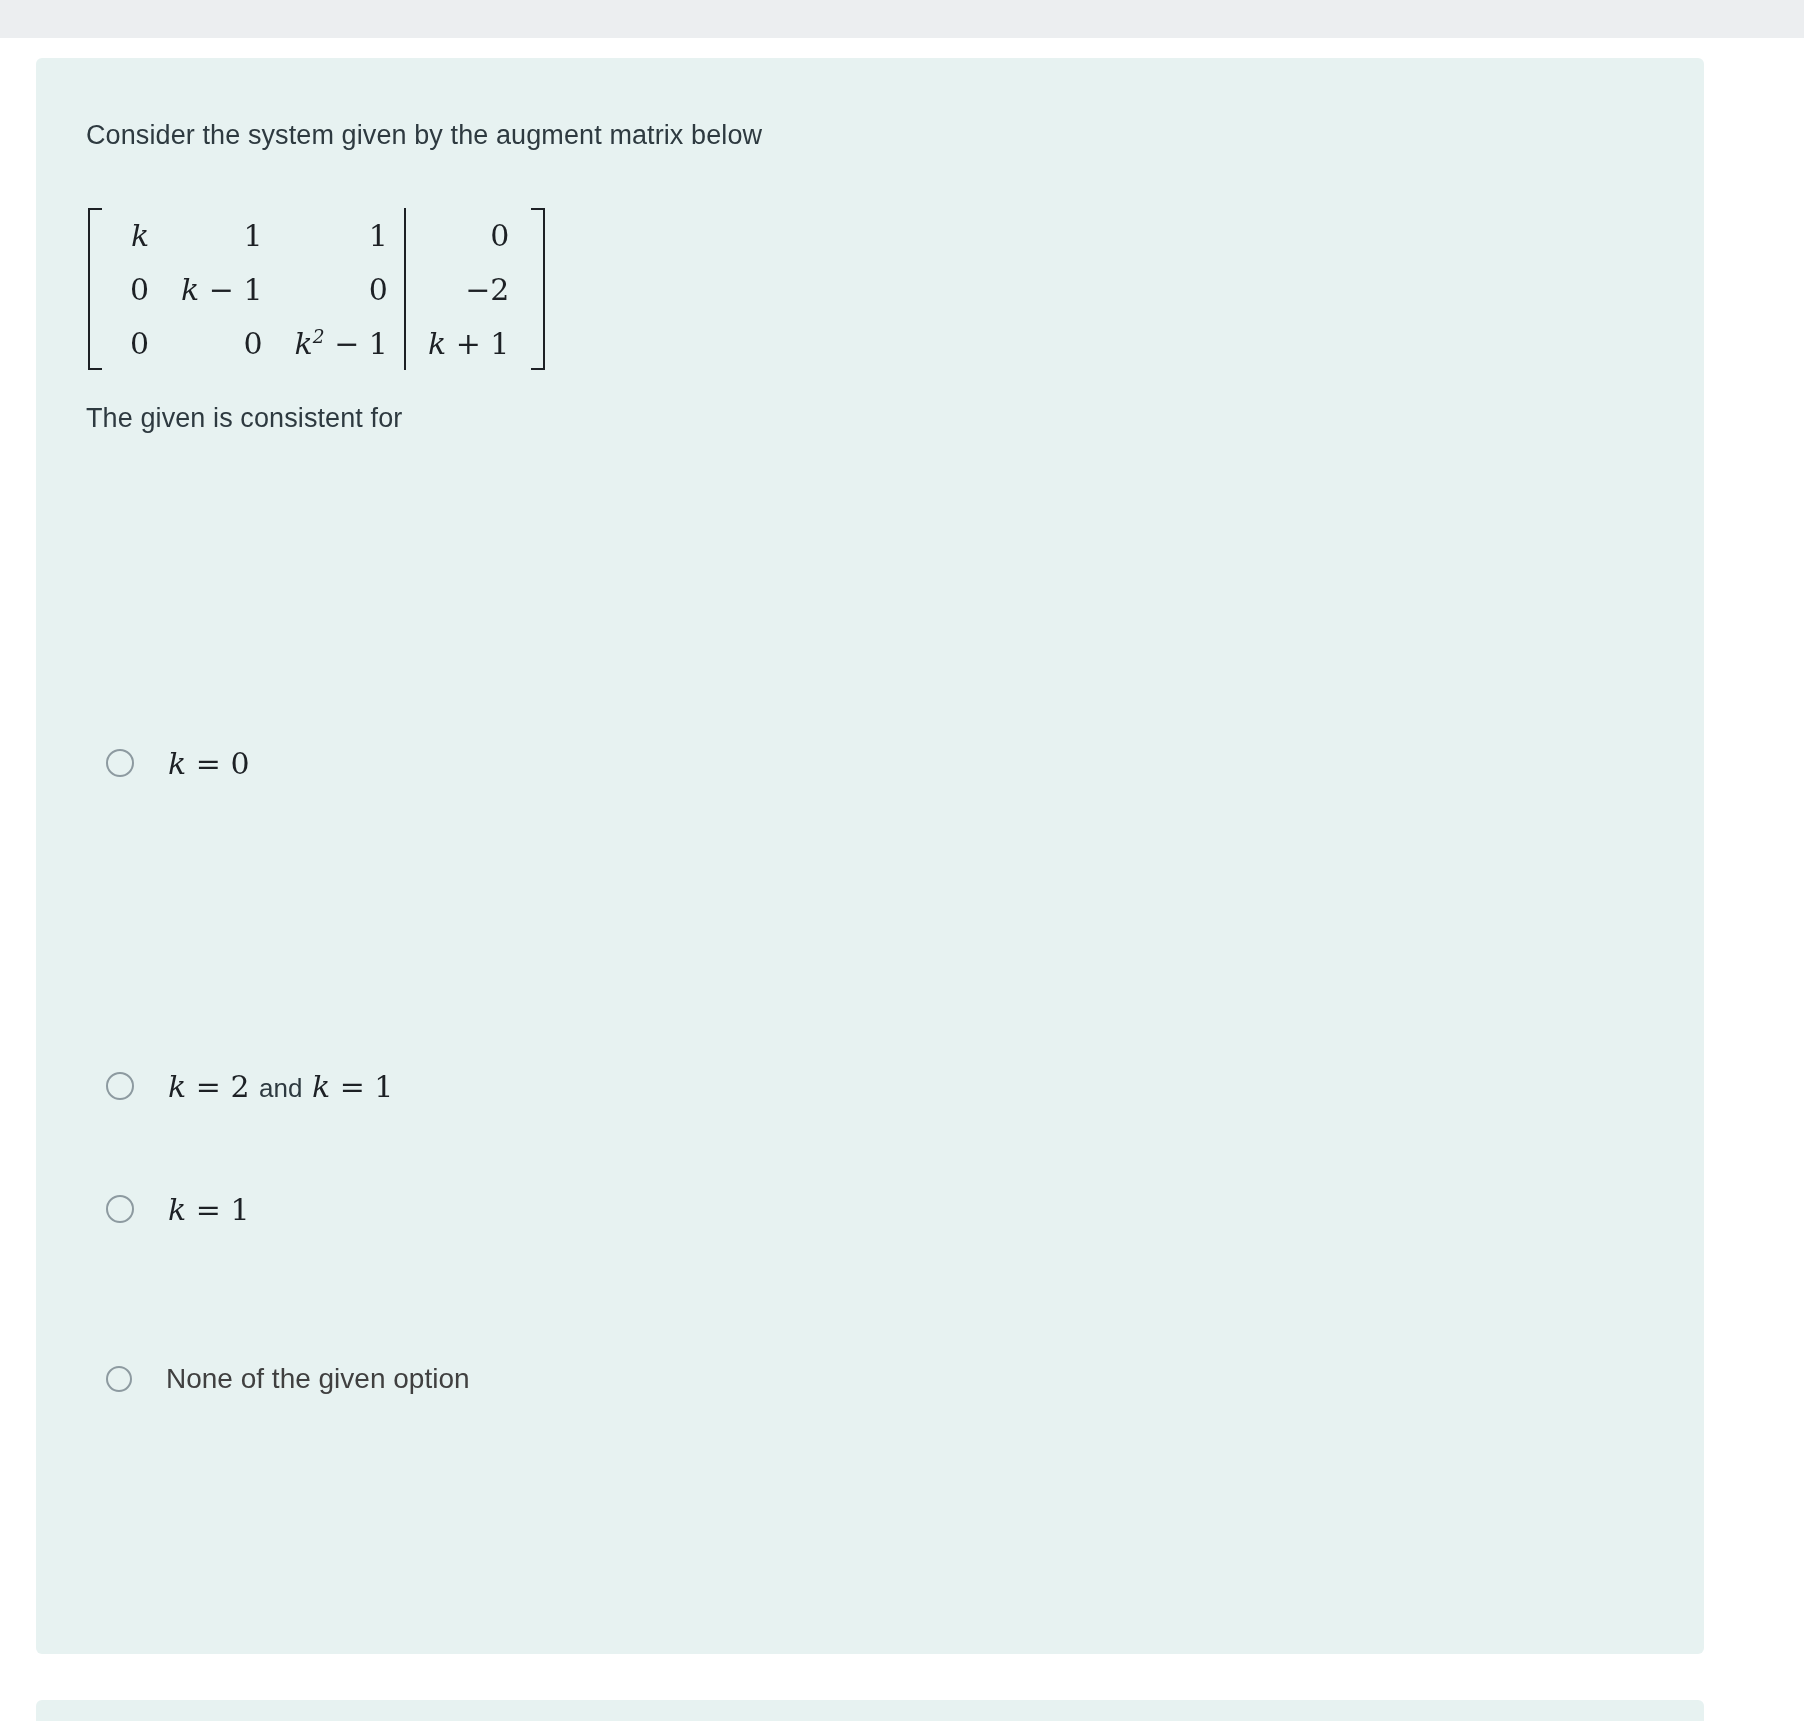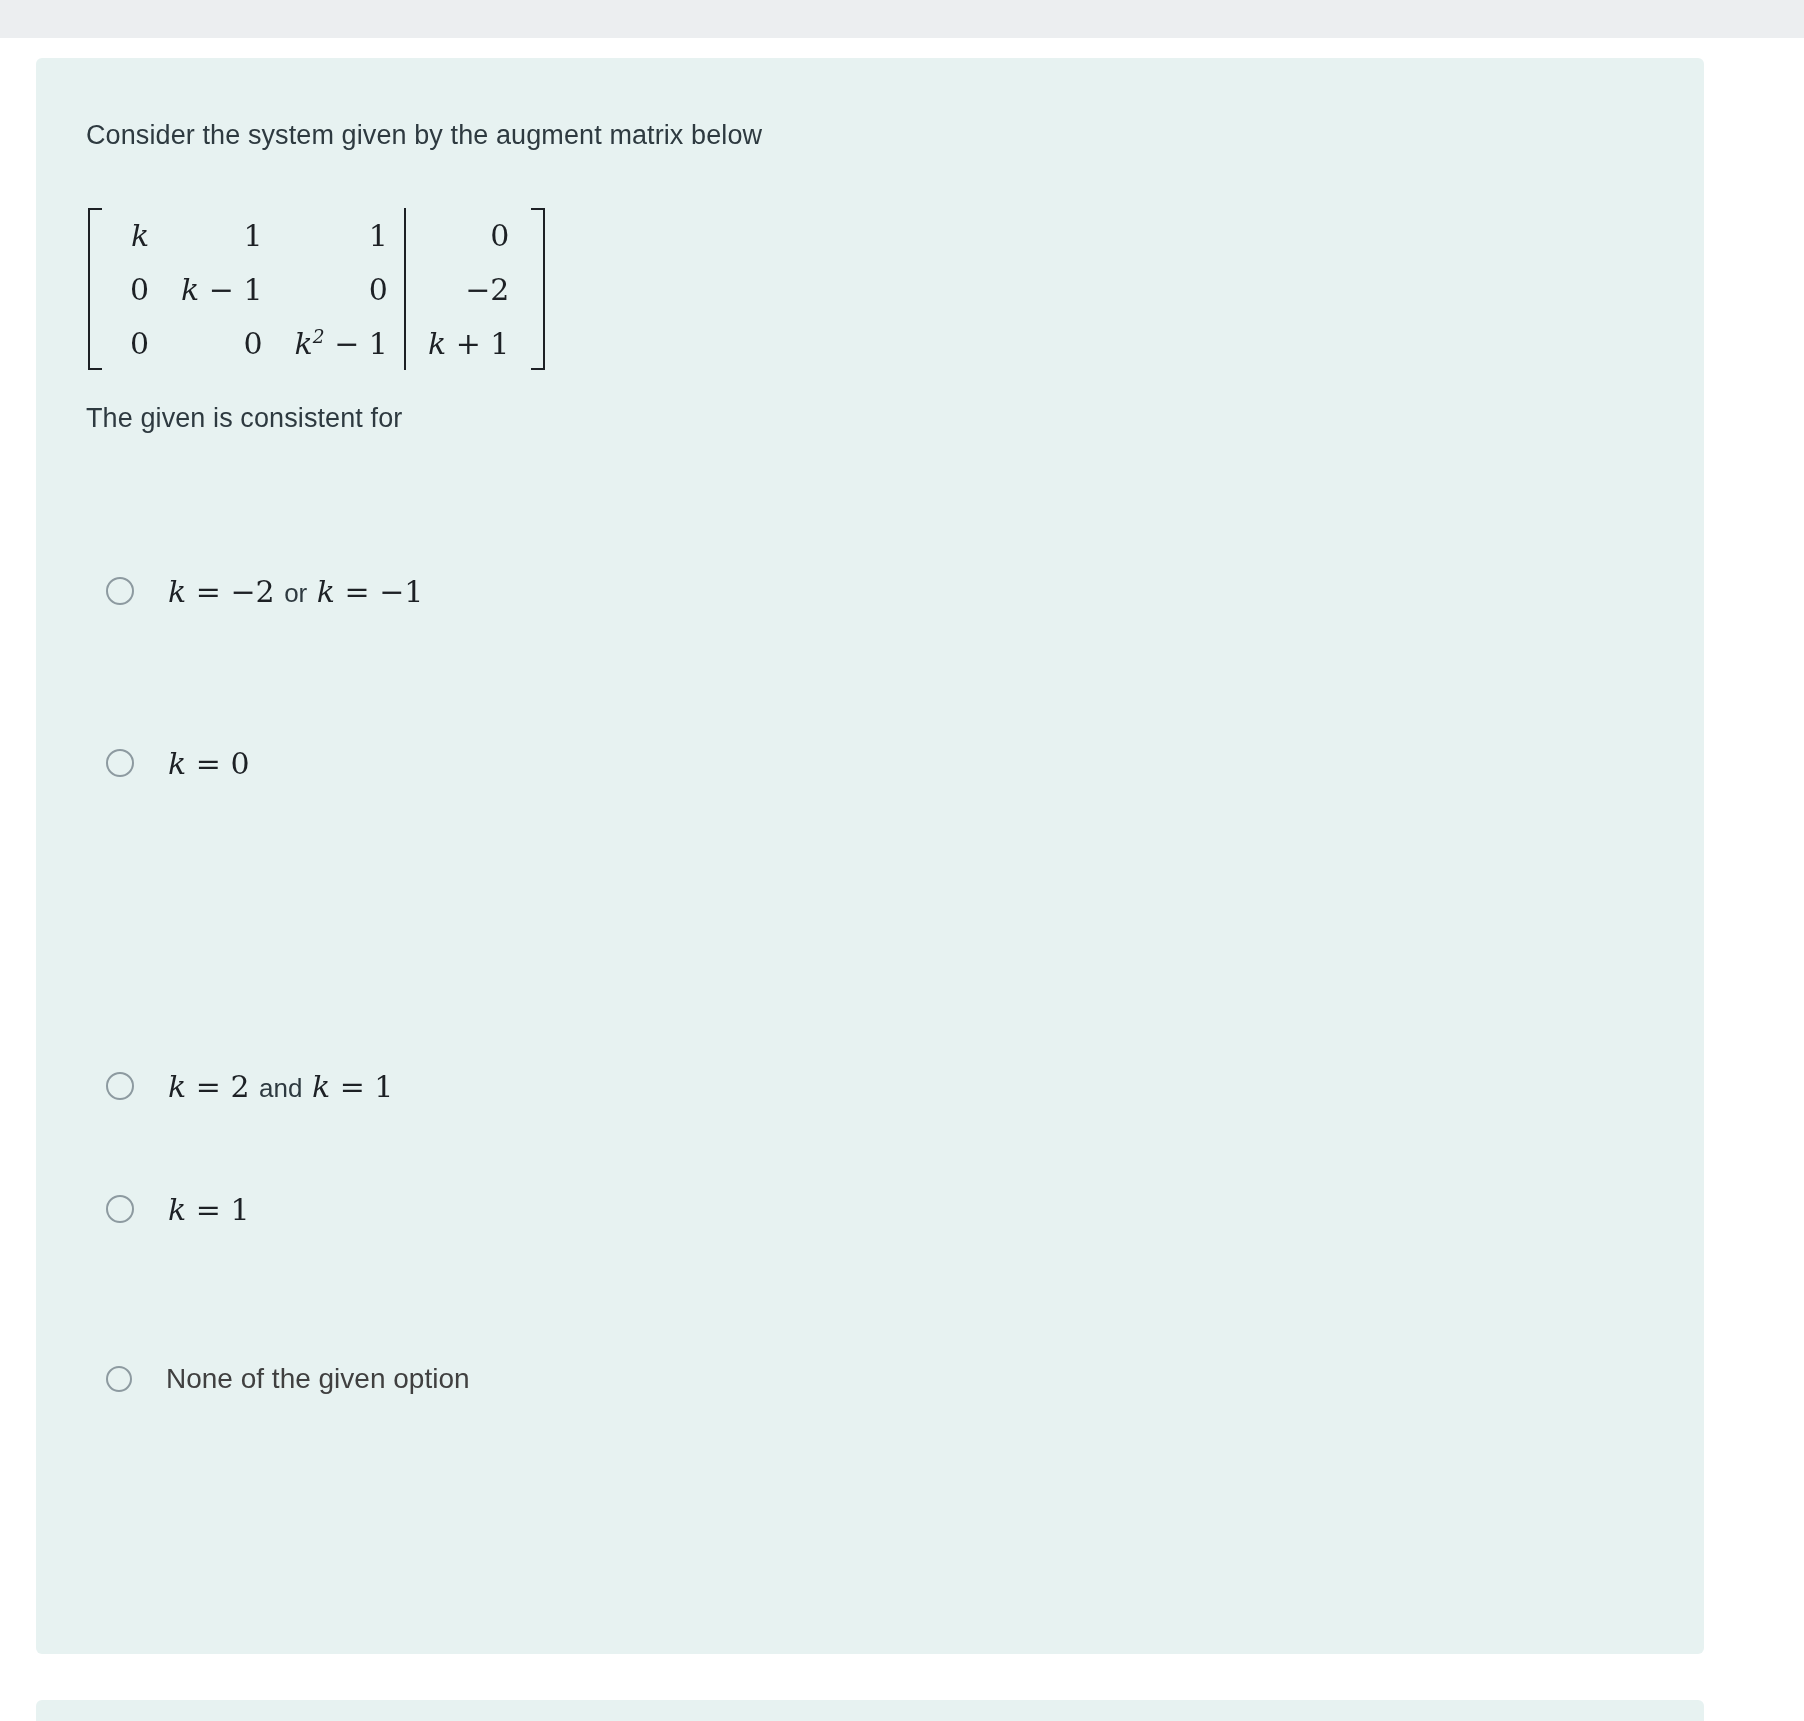--- a/index.html
+++ b/index.html
@@ -194,26 +194,20 @@
         </tr>
       </tbody>
         </table>
       <div class="bracket right">
           <span></span>
         </div>
     </div>
 
     <div class="subprompt">The given is consistent for</div>
 
-    <div class="option" style="top:510px;">
-      <span class="radio"></span>
-      <span class="opt-label">
-        <span class="italic">k</span> = −2 <span class="word">or</span> <span class="italic">k</span> = −1
-      </span>
-    </div>
 
     <div class="option" style="top:682px;text-align:right;">
       <span class="radio"></span>
       <span class="opt-label">
         <span class="italic">k</span> = 0
       </span>
     </div>
 
 
     <div class="option" style="top:1005px;">

